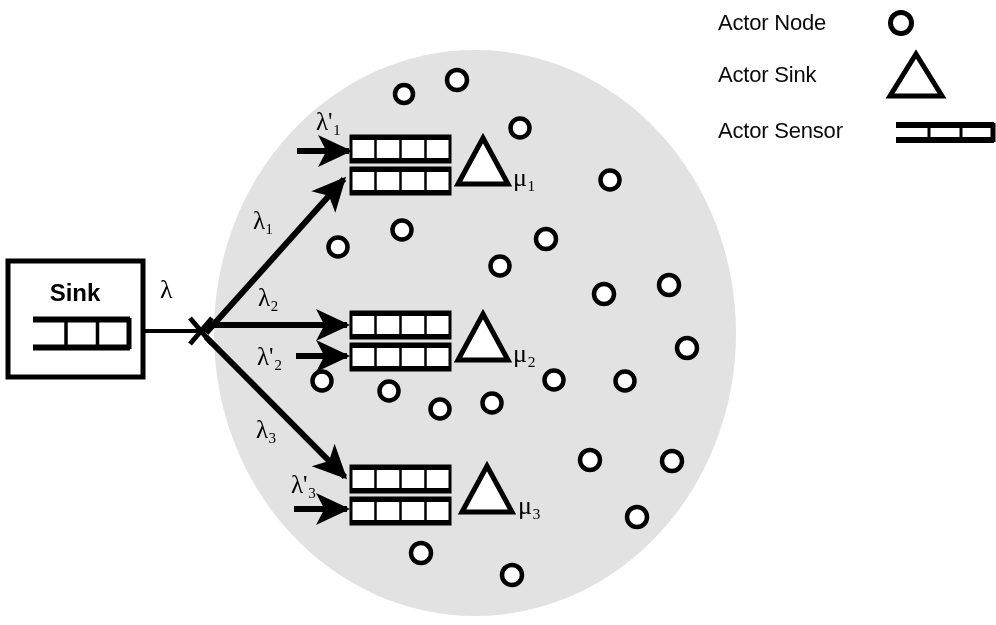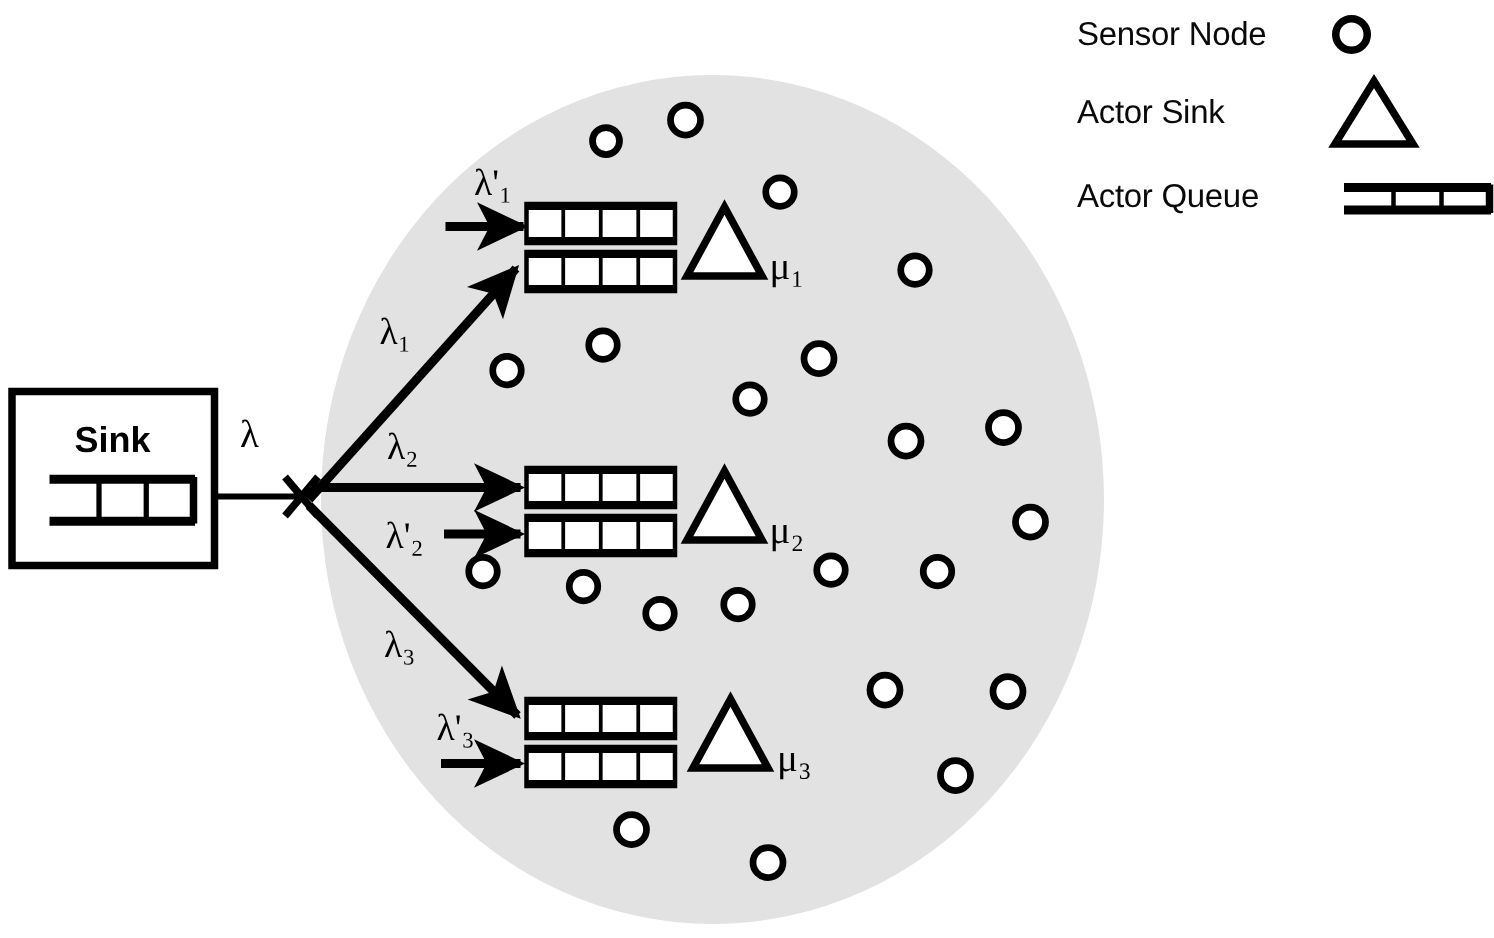--- a/index.html
+++ b/index.html
@@ -209,39 +209,39 @@
 
       <polygon points="487,466 512,512 462,512" fill="#ffffff" stroke="#000000" stroke-width="5" stroke-linejoin="miter"></polygon>
       <text x="518" y="514" font-family="'Liberation Serif', serif" font-size="26" fill="#000000">μ₃</text>
     </g>
 
   </svg>
 
   <div class="legend">
 
     <div class="legend-row r0">
-      <span class="legend-label">Sensor Node</span>
+      <span class="legend-label">Actor Node</span>
       <span class="legend-icon">
         <svg width="34" height="34" viewBox="0 0 34 34" xmlns="http://www.w3.org/2000/svg">
           <circle cx="17" cy="17" r="10.5" fill="#ffffff" stroke="#000000" stroke-width="5"></circle>
         </svg>
       </span>
     </div>
 
     <div class="legend-row r1">
       <span class="legend-label">Actor Sink</span>
       <span class="legend-icon">
         <svg width="64" height="52" viewBox="0 0 64 52" xmlns="http://www.w3.org/2000/svg">
           <polygon points="32,5 58,47 6,47" fill="#ffffff" stroke="#000000" stroke-width="5" stroke-linejoin="miter"></polygon>
         </svg>
       </span>
     </div>
 
     <div class="legend-row r2">
-      <span class="legend-label">Actor Queue</span>
+      <span class="legend-label">Actor Sensor</span>
       <span class="legend-icon">
         <svg width="102" height="34" viewBox="0 0 102 34" xmlns="http://www.w3.org/2000/svg">
           <rect x="2" y="10" width="98" height="16" fill="#ffffff" stroke="none"></rect>
           <line x1="2" y1="11" x2="100" y2="11" stroke="#000000" stroke-width="6"></line>
           <line x1="2" y1="26" x2="100" y2="26" stroke="#000000" stroke-width="6"></line>
           <line x1="99" y1="9" x2="99" y2="28" stroke="#000000" stroke-width="5"></line>
           <line x1="67" y1="11" x2="67" y2="26" stroke="#000000" stroke-width="3"></line>
           <line x1="35" y1="11" x2="35" y2="26" stroke="#000000" stroke-width="3"></line>
         </svg>
       </span>

